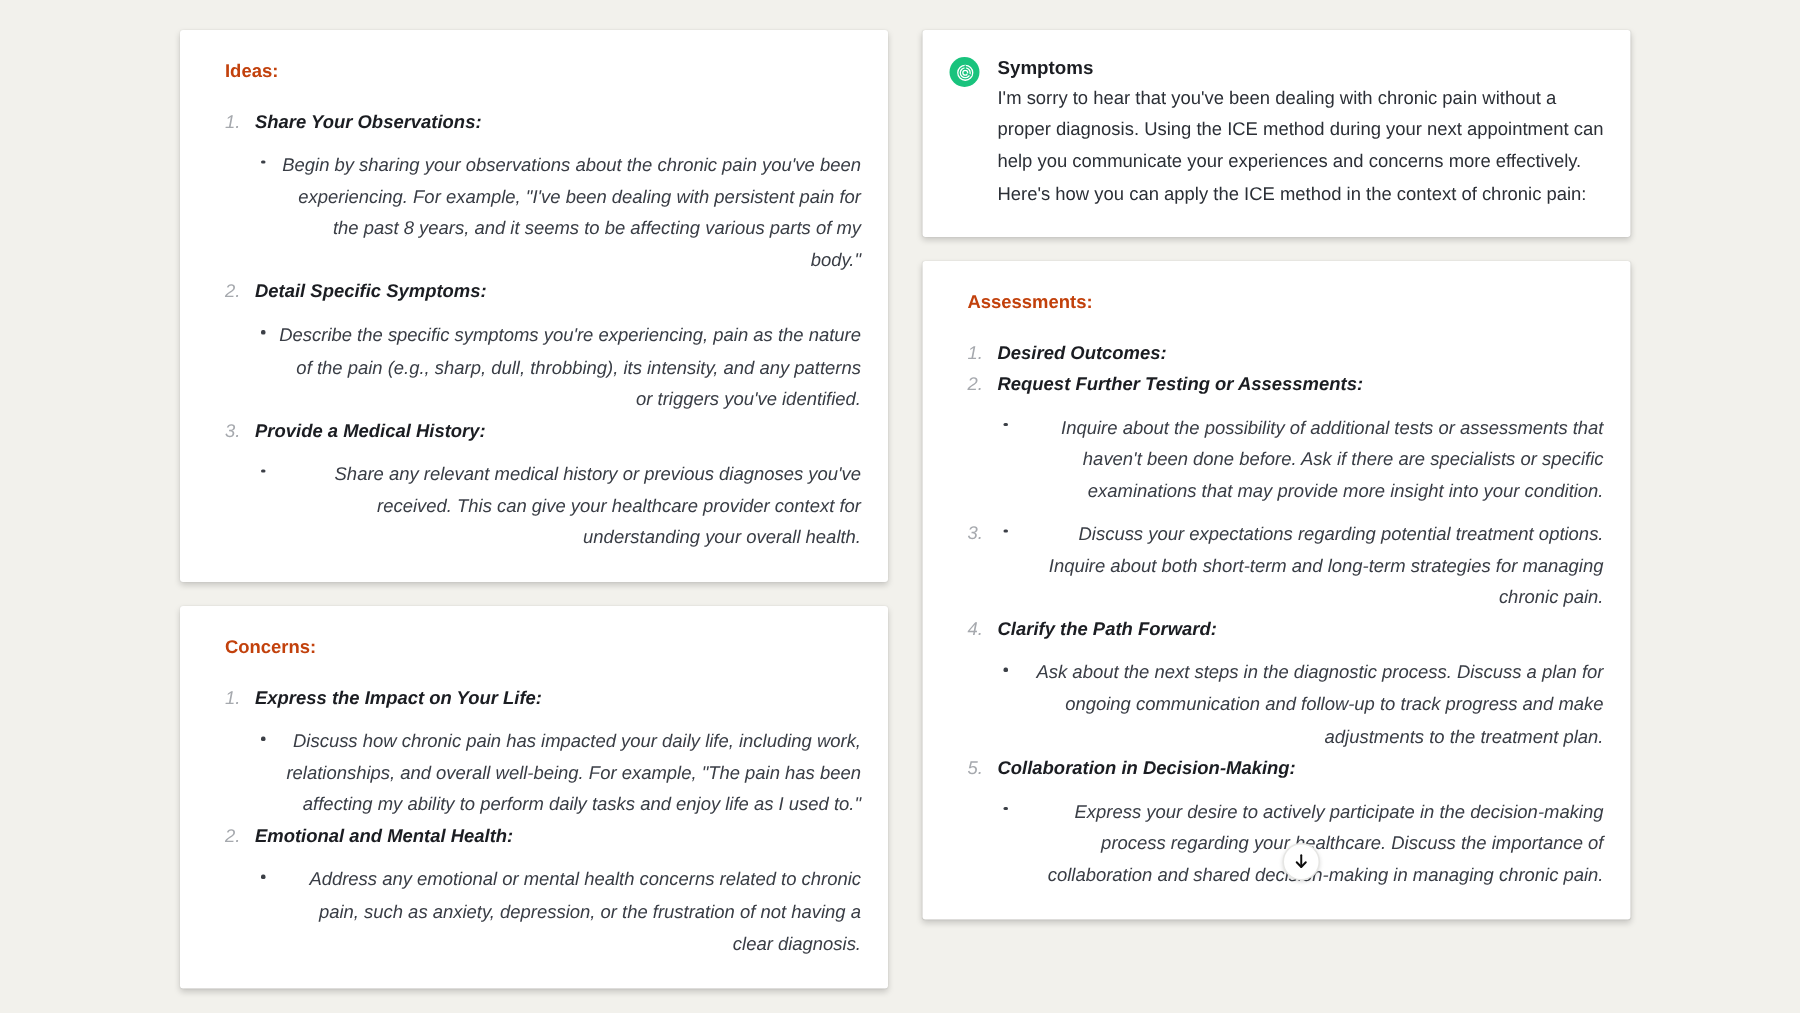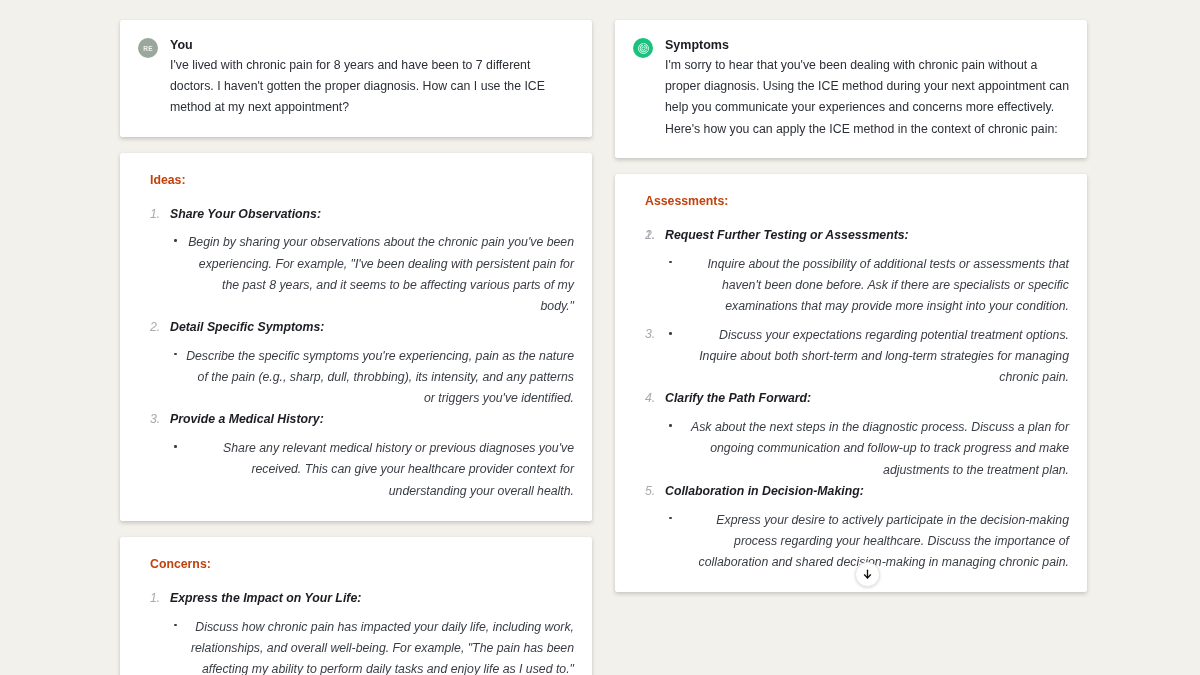--- a/index.html
+++ b/index.html
@@ -161,29 +161,20 @@
   }
   .scroll-btn svg { display: block; }
 </style>
 </head>
 <body>
 
 <div class="stage">
 
   <div class="column col-left">
 
-    <div class="card">
-      <div class="msg-row">
-        <div class="avatar avatar-user">RE</div>
-        <div class="msg-body">
-          <div class="sender">You</div>
-          <div class="para">I've lived with chronic pain for 8 years and have been to 7 different doctors. I haven't gotten the proper diagnosis. How can I use the ICE method at my next appointment?</div>
-        </div>
-      </div>
-    </div>
 
     <div class="card">
       <div class="section-title">Ideas:</div>
       <ol class="steps">
         <li>
           <div class="step-title">Share Your Observations:</div>
           <ul class="subs">
             <li>Begin by sharing your observations about the chronic pain you've been experiencing. For example, "I've been dealing with persistent pain for the past 8 years, and it seems to be affecting various parts of my body."</li>
           </ul>
         </li>
@@ -240,20 +231,21 @@
           <div class="sender">Symptoms</div>
           <div class="para">I'm sorry to hear that you've been dealing with chronic pain without a proper diagnosis. Using the ICE method during your next appointment can help you communicate your experiences and concerns more effectively. Here's how you can apply the ICE method in the context of chronic pain:</div>
         </div>
       </div>
     </div>
 
     <div class="card">
       <div class="section-title">Assessments:</div>
       <ol class="steps">
         <li>
+          <div class="step-title">Desired Outcomes:</div>
         </li>
         <li>
           <div class="step-title">Request Further Testing or Assessments:</div>
           <ul class="subs">
             <li>Inquire about the possibility of additional tests or assessments that haven't been done before. Ask if there are specialists or specific examinations that may provide more insight into your condition.</li>
           </ul>
         </li>
         <li>
           <ul class="subs">
             <li>Discuss your expectations regarding potential treatment options. Inquire about both short-term and long-term strategies for managing chronic pain.</li>

